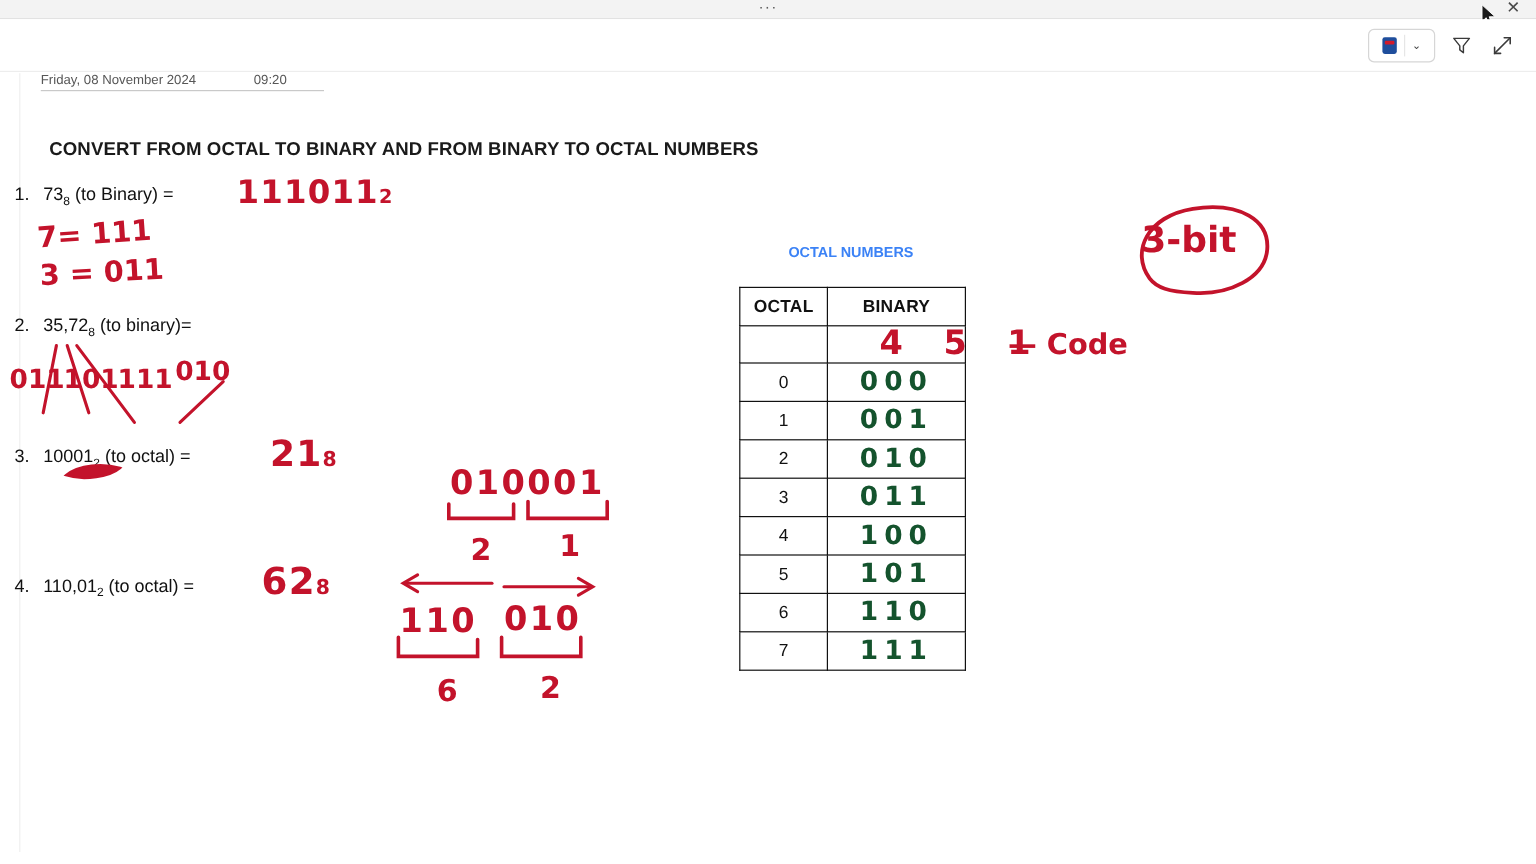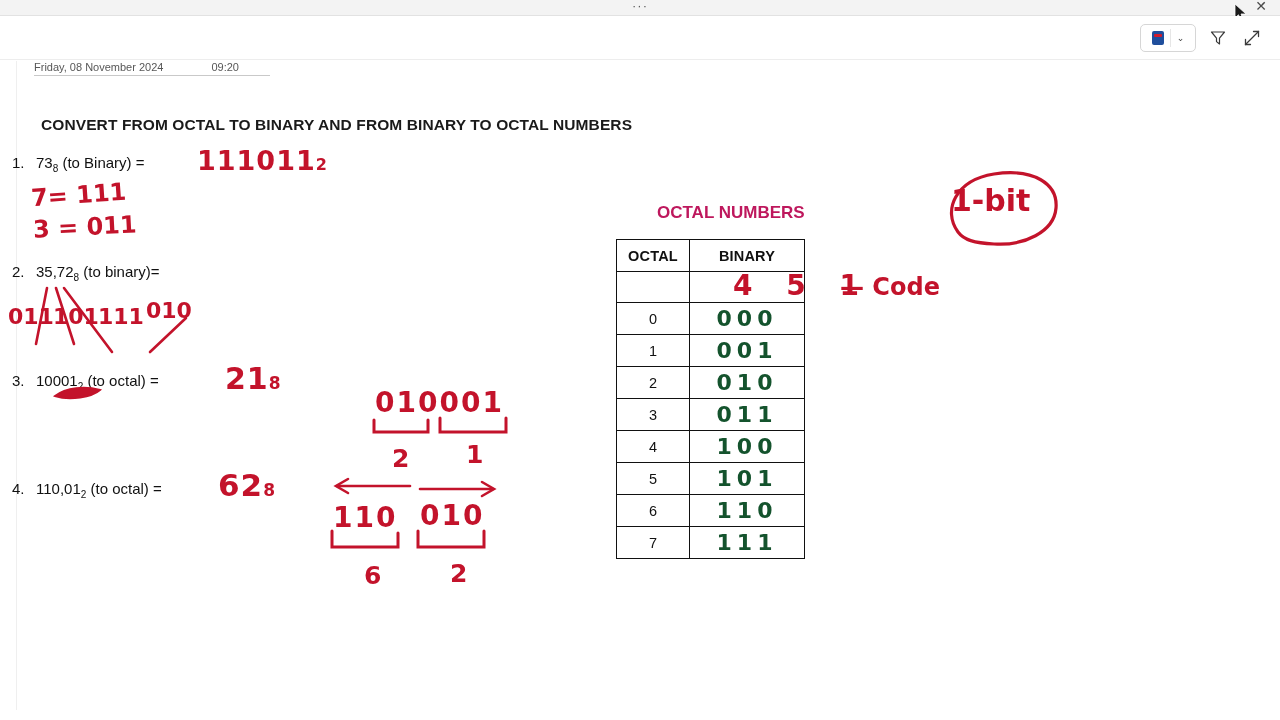--- a/index.html
+++ b/index.html
@@ -117,21 +117,21 @@
     position: absolute;
     color: #c3132b;
     font-family: "DejaVu Sans", sans-serif;
     font-weight: bold;
     white-space: nowrap;
   }
 
   
   .octal-heading {
     position: absolute; left: 657px; top: 142px;
-    font-size: 17px; font-weight: bold; color: #be185d;
+    font-size: 12px; font-weight: bold; color: #3b82f6;
   }
   table.octal {
     position: absolute; left: 616px; top: 178px;
     border-collapse: collapse;
     font-size: 14.5px;
   }
   table.octal th, table.octal td {
     border: 1px solid #111;
     width: 73px; height: 32px;
     text-align: center;
@@ -326,19 +326,19 @@
         <path d="M6 2 L6 18 L72 18 L72 4"></path>
         <path d="M92 2 L92 18 L158 18 L158 2"></path>
       </g>
     </svg>
     <div class="hand" style="left:364px; top:500px; font-size:25px;">6</div>
     <div class="hand" style="left:450px; top:498px; font-size:25px;">2</div>
 
     <div class="hand" style="left:733px; top:208px; font-size:28px; letter-spacing:12px;">4 5 1</div>
     <div class="hand" style="left:840px; top:212px; font-size:24px;">— Code</div>
 
-    <div class="hand" style="left:951px; top:122px; font-size:30px;">1-bit</div>
+    <div class="hand" style="left:951px; top:122px; font-size:30px;">3-bit</div>
     <svg style="position:absolute; left:938px; top:105px; width:128px; height:85px;">
       <path d="M20 66 C4 44, 18 14, 56 8 C96 2, 120 18, 118 42 C116 66, 86 80, 56 78 C36 77, 26 74, 20 66" fill="none" stroke="#c3132b" stroke-width="3.2" stroke-linecap="round"></path>
     </svg>
 
   </div>
 </div>
 
 </body></html>

